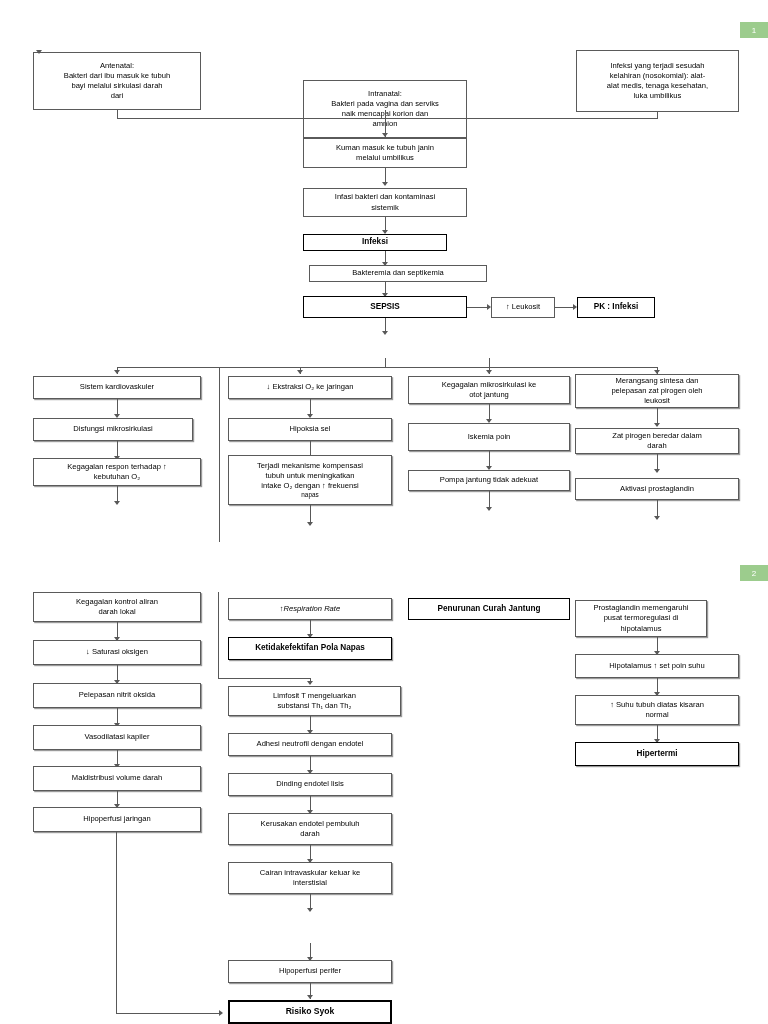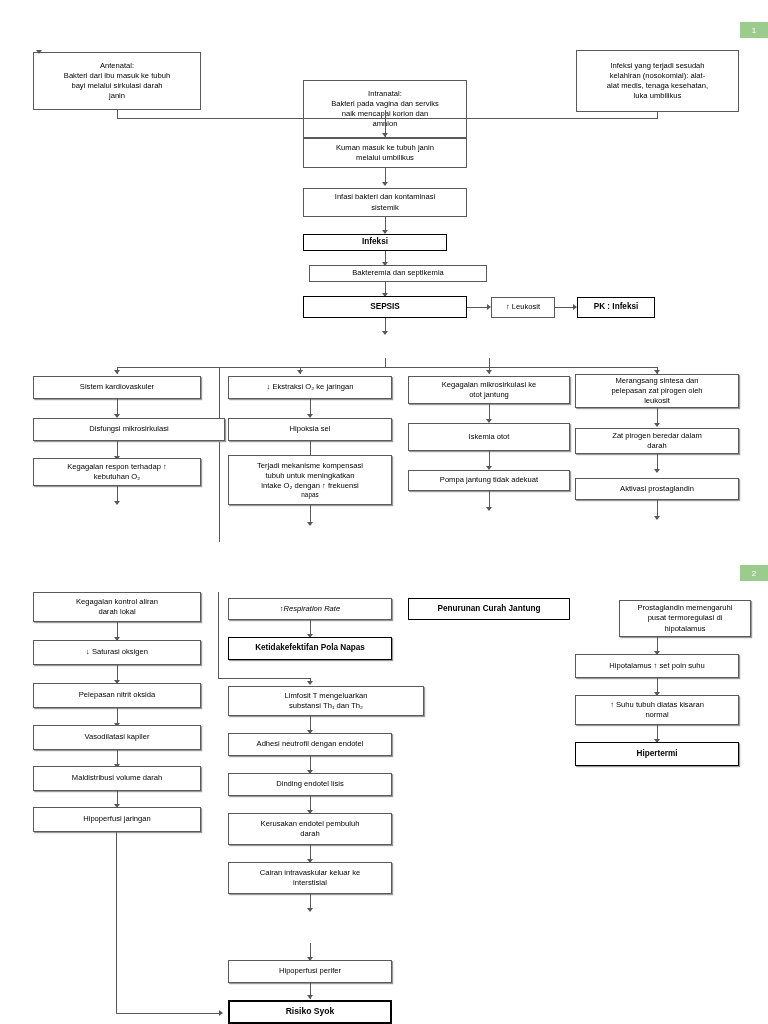--- a/index.html
+++ b/index.html
@@ -66,21 +66,21 @@
 <body>
 
 <div id="canvas">
 
   <div class="page-badge" style="left:740px; top:22px;">1</div>
 
   <div class="box" style="left:33px; top:52px; width:168px; height:58px; flex-direction:column;">
     <span>Antenatal:</span>
     <span>Bakteri dari ibu masuk ke tubuh</span>
     <span>bayi melalui sirkulasi darah</span>
-    <span>janin</span>
+    <span>dari</span>
   </div>
 
   <div class="arw" style="left:36px; top:50px;"></div>
 
   <div class="box" style="left:303px; top:52px; width:164px; height:58px; flex-direction:column;margin-top:28px;">
     <span>Intranatal:</span>
     <span>Bakteri pada vagina dan serviks</span>
     <span>naik mencapai korion dan</span>
     <span>amnion</span>
   </div>
@@ -143,21 +143,21 @@
   <div class="arw" style="left:486px; top:370px;"></div>
   <div class="ln vl" style="left:657px; top:367px; height:7px;"></div>
   <div class="arw" style="left:654px; top:370px;"></div>
 
   <div class="ln vl" style="left:219px; top:367px; height:175px;"></div>
 
   <div class="box shadow" style="left:33px; top:376px; width:168px; height:23px;">Sistem kardiovaskuler</div>
   <div class="ln vl" style="left:117px; top:399px; height:18px;"></div>
   <div class="arw" style="left:114px; top:414px;"></div>
 
-  <div class="box shadow" style="left:33px; top:418px; width:192px; height:23px;">Disfungsi mikrosirkulasi</div>
+  <div class="box shadow" style="left:33px; top:418px; width:160px; height:23px;">Disfungsi mikrosirkulasi</div>
   <div class="ln vl" style="left:117px; top:441px; height:18px;"></div>
   <div class="arw" style="left:114px; top:456px;"></div>
 
   <div class="box shadow" style="left:33px; top:458px; width:168px; height:28px; flex-direction:column;">
     <span>Kegagalan respon terhadap ↑</span>
     <span>kebutuhan O₂</span>
   </div>
   <div class="ln vl" style="left:117px; top:486px; height:18px;"></div>
   <div class="arw" style="left:114px; top:501px;"></div>
 
@@ -178,21 +178,21 @@
   <div class="ln vl" style="left:310px; top:505px; height:20px;"></div>
   <div class="arw" style="left:307px; top:522px;"></div>
 
   <div class="box shadow" style="left:408px; top:376px; width:162px; height:28px; flex-direction:column;">
     <span>Kegagalan mikrosirkulasi ke</span>
     <span>otot jantung</span>
   </div>
   <div class="ln vl" style="left:489px; top:404px; height:18px;"></div>
   <div class="arw" style="left:486px; top:419px;"></div>
 
-  <div class="box shadow" style="left:408px; top:423px; width:162px; height:28px;">Iskemia otot</div>
+  <div class="box shadow" style="left:408px; top:423px; width:162px; height:28px;">Iskemia poin</div>
   <div class="ln vl" style="left:489px; top:451px; height:18px;"></div>
   <div class="arw" style="left:486px; top:466px;"></div>
 
   <div class="box shadow" style="left:408px; top:470px; width:162px; height:21px;">Pompa jantung tidak adekuat</div>
   <div class="ln vl" style="left:489px; top:491px; height:19px;"></div>
   <div class="arw" style="left:486px; top:507px;"></div>
 
   <div class="box shadow" style="left:575px; top:374px; width:164px; height:34px; flex-direction:column;">
     <span>Merangsang sintesa dan</span>
     <span>pelepasan zat pirogen oleh</span>
@@ -250,21 +250,21 @@
   <div class="ln vl" style="left:310px; top:620px; height:17px;"></div>
   <div class="arw" style="left:307px; top:634px;"></div>
 
   <div class="box bold shadow" style="left:228px; top:637px; width:164px; height:23px;">Ketidakefektifan Pola Napas</div>
 
   <div class="ln vl" style="left:218px; top:592px; height:86px;"></div>
   <div class="ln hl" style="left:218px; top:678px; width:92px;"></div>
   <div class="ln vl" style="left:310px; top:678px; height:6px;"></div>
   <div class="arw" style="left:307px; top:681px;"></div>
 
-  <div class="box shadow" style="left:228px; top:686px; width:196px; height:30px; flex-direction:column;">
+  <div class="box shadow" style="left:228px; top:686px; width:173px; height:30px; flex-direction:column;">
     <span>Limfosit T mengeluarkan</span>
     <span>substansi Th₁ dan Th₂</span>
   </div>
   <div class="ln vl" style="left:310px; top:716px; height:17px;"></div>
   <div class="arw" style="left:307px; top:730px;"></div>
 
   <div class="box shadow" style="left:228px; top:733px; width:164px; height:23px;">Adhesi neutrofil dengan endotel</div>
   <div class="ln vl" style="left:310px; top:756px; height:17px;"></div>
   <div class="arw" style="left:307px; top:770px;"></div>
 
@@ -290,21 +290,21 @@
   <div class="arw" style="left:307px; top:957px;"></div>
 
   <div class="box shadow" style="left:228px; top:960px; width:164px; height:23px;">Hipoperfusi perifer</div>
   <div class="ln vl" style="left:310px; top:983px; height:16px;"></div>
   <div class="arw" style="left:307px; top:995px;"></div>
 
   <div class="box thick" style="left:228px; top:1000px; width:164px; height:24px;">Risiko Syok</div>
 
   <div class="box bold" style="left:408px; top:598px; width:162px; height:22px;">Penurunan Curah Jantung</div>
 
-  <div class="box shadow" style="left:575px; top:600px; width:132px; height:37px; flex-direction:column;margin-left:44px;">
+  <div class="box shadow" style="left:575px; top:600px; width:132px; height:37px; flex-direction:column;">
     <span>Prostaglandin memengaruhi</span>
     <span>pusat termoregulasi di</span>
     <span>hipotalamus</span>
   </div>
   <div class="ln vl" style="left:657px; top:637px; height:17px;"></div>
   <div class="arw" style="left:654px; top:651px;"></div>
 
   <div class="box shadow" style="left:575px; top:654px; width:164px; height:24px;">Hipotalamus ↑ set poin suhu</div>
   <div class="ln vl" style="left:657px; top:678px; height:17px;"></div>
   <div class="arw" style="left:654px; top:692px;"></div>

